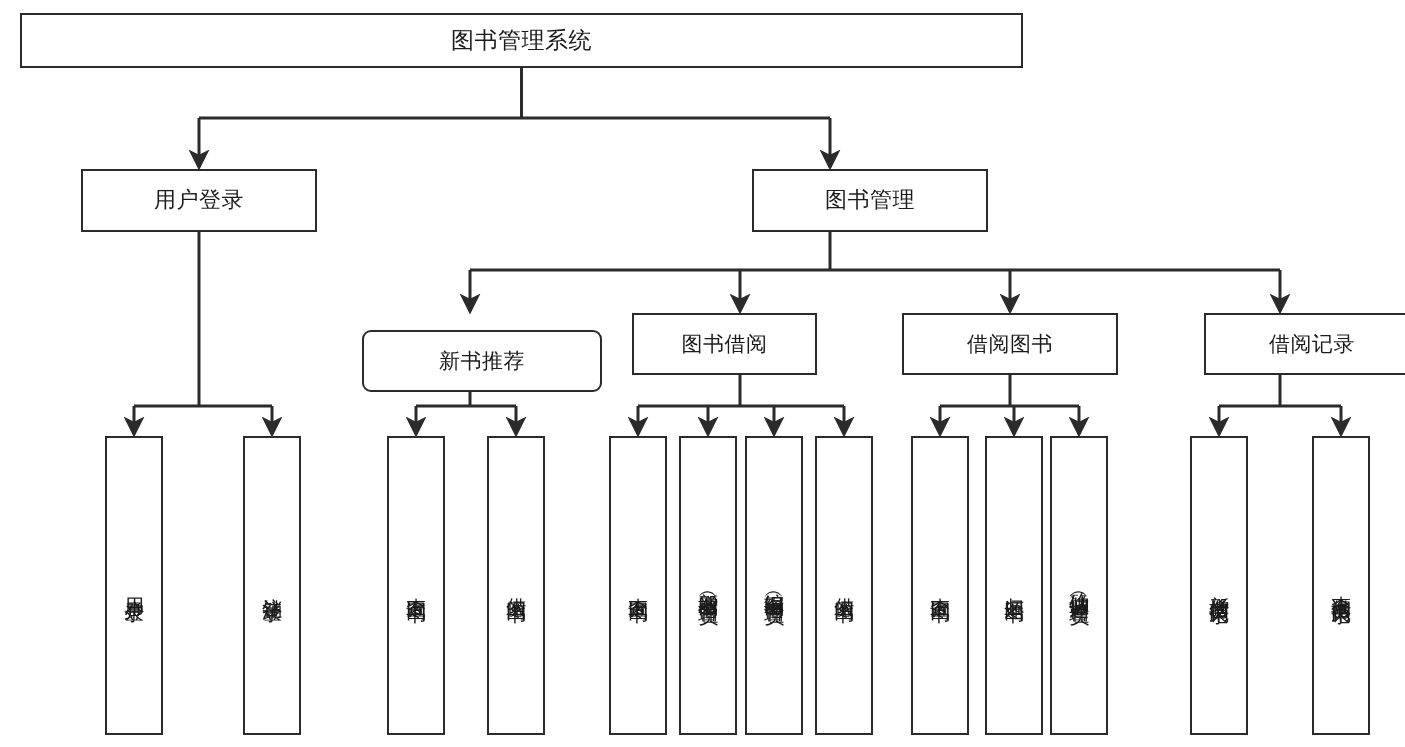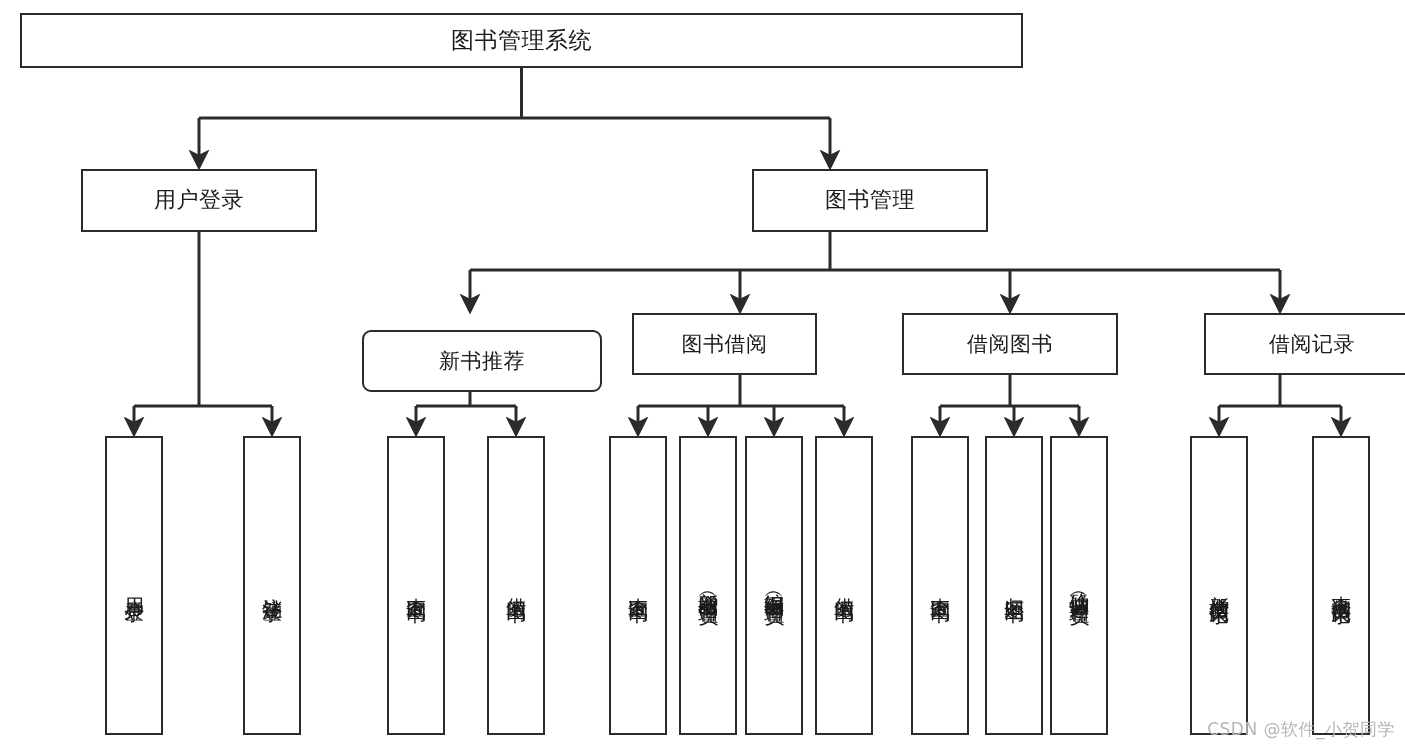--- a/index.html
+++ b/index.html
@@ -182,14 +182,13 @@
         <span class="node-label">确认归还（管理员）</span>
       </div>
       <div class="node leaf" style="left: 1190px; top: 436px; width: 58px; height: 299px;">
         <span class="node-label">新增借阅记录</span>
       </div>
       <div class="node leaf" style="left: 1312px; top: 436px; width: 58px; height: 299px;">
         <span class="node-label">查询借阅记录</span>
       </div>
     </div>
 
-  <div id="watermark">CSDN @软件_小贺同学</div>
 </div>
 
 </body></html>

